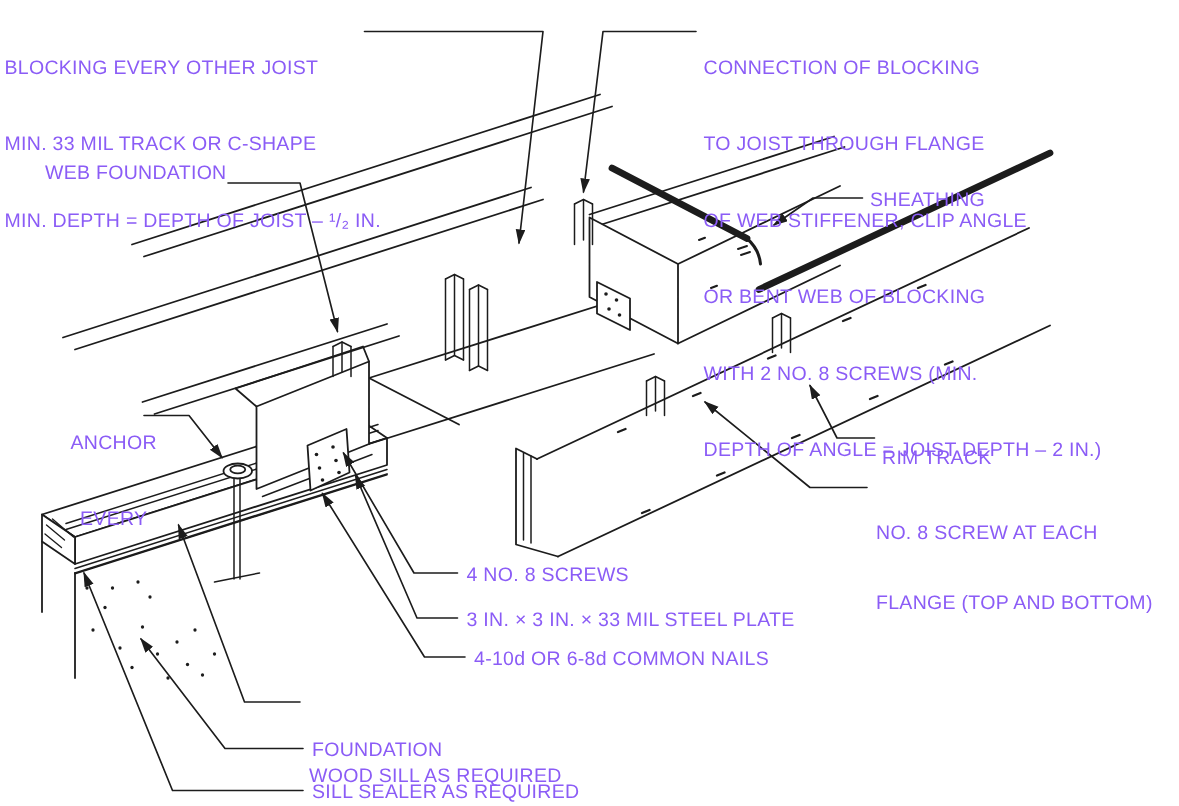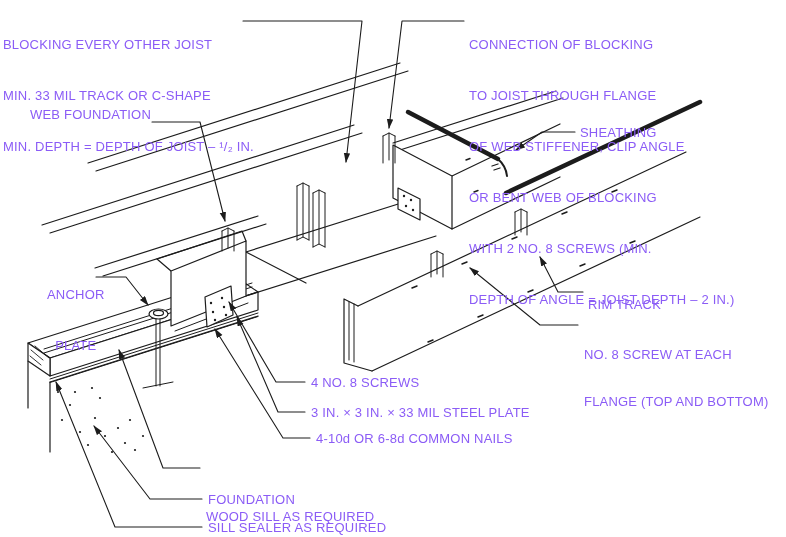--- a/index.html
+++ b/index.html
@@ -199,21 +199,21 @@
     <div>WITH 2 NO. 8 SCREWS (MIN.</div>
     <div>DEPTH OF ANGLE = JOIST DEPTH – 2 IN.)</div>
   </div>
 
   <div class="lbl" style="left:30px;top:106px;">WEB FOUNDATION</div>
 
   <div class="lbl" style="left:580px;top:124px;">SHEATHING</div>
 
   <div class="lbl" style="left:47px;top:252px;text-align:center;">
     <div>ANCHOR</div>
-    <div>PLATE</div>
+    <div>EVERY</div>
   </div>
 
   <div class="lbl" style="left:588px;top:296px;">RIM TRACK</div>
 
   <div class="lbl small-lh" style="left:584px;top:316px;">
     <div>NO. 8 SCREW AT EACH</div>
     <div>FLANGE (TOP AND BOTTOM)</div>
   </div>
 
   <div class="lbl" style="left:311px;top:374px;">4 NO. 8 SCREWS</div>

